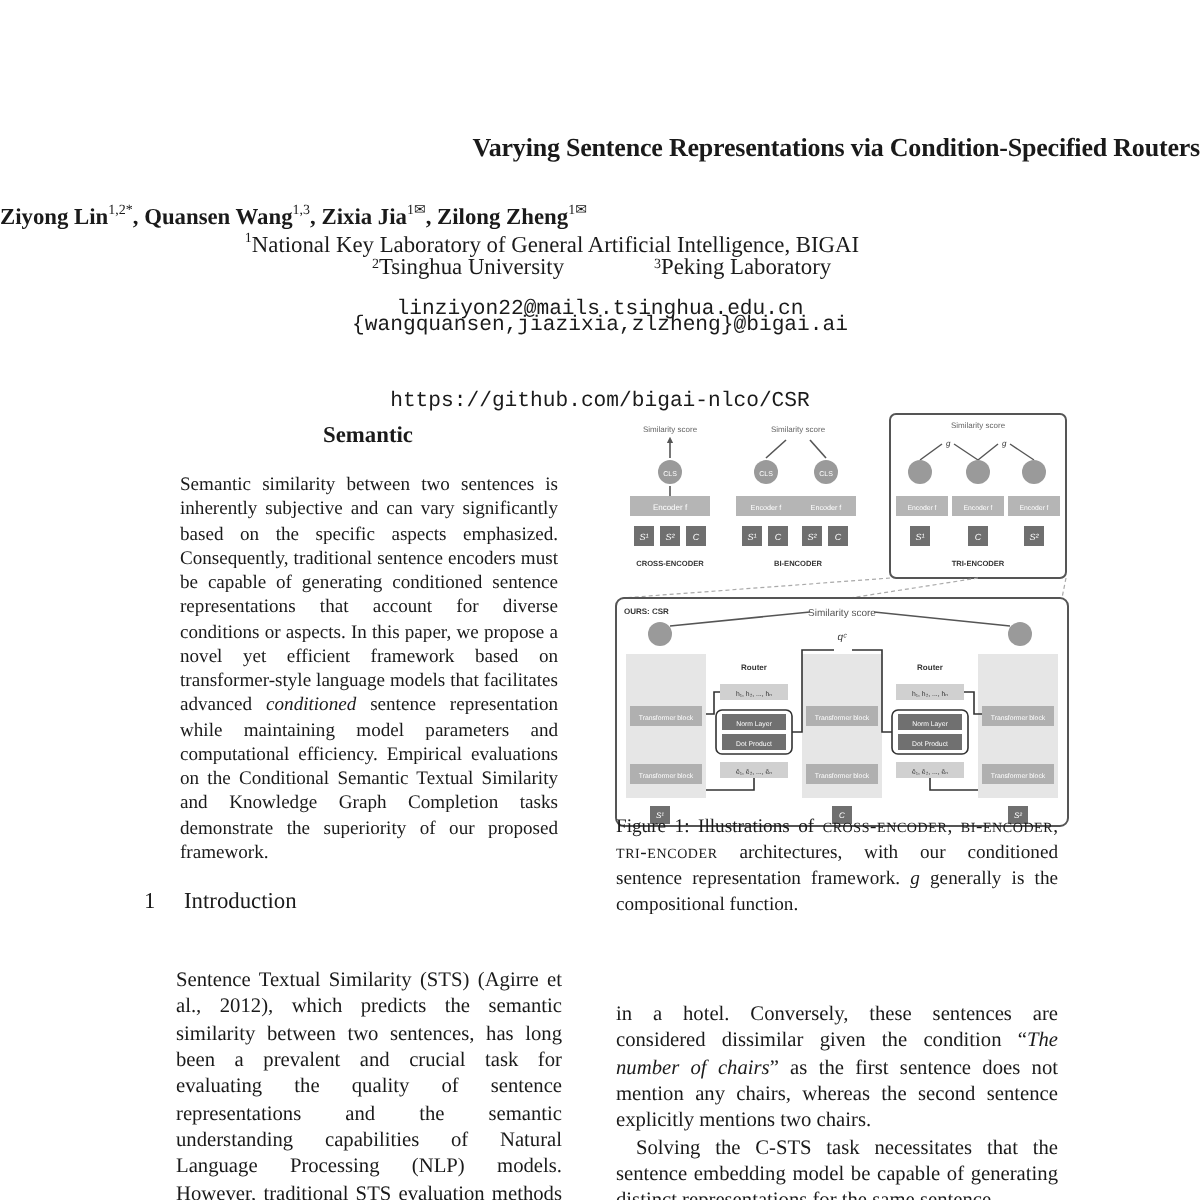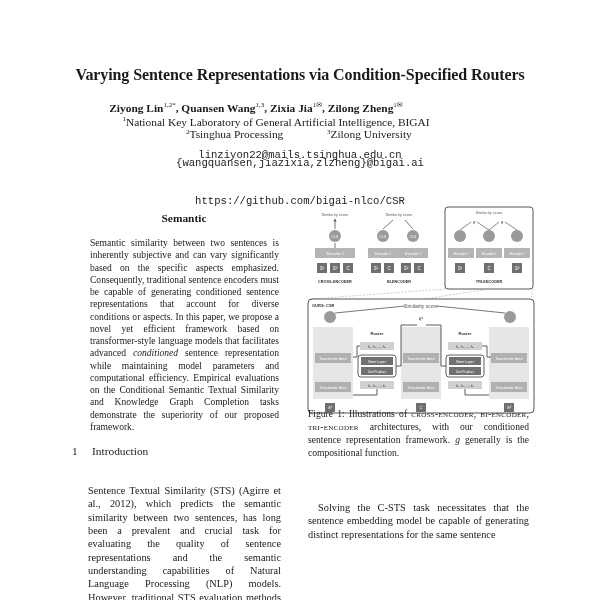--- a/index.html
+++ b/index.html
@@ -4,25 +4,25 @@
 <style>
   html, body { margin: 0; padding: 0; }
   body {
     width: 600px; height: 600px; overflow: hidden;
     background: #ffffff; position: relative;
     font-family: "Liberation Serif", "DejaVu Serif", serif;
     color: #1a1a1a;
   }
   .abs { position: absolute; }
   .title {
-    left: 0; width: 600px; top: 66px; text-align: center;
-    font-weight: bold; font-size: 16px; letter-spacing: -0.1px;
+    left: 0; width: 600px; top: 66px; text-align: right;
+    font-weight: bold; font-size: 13px; letter-spacing: -0.1px;
   }
   .authors {
-    left: 0; width: 512px; top: 101px; text-align: center;
+    left: 0; width: 512px; top: 101px; 
     font-weight: bold; font-size: 11.4px;
   }
   .authors sup { font-weight: normal; font-size: 7px; }
   .affil {
     left: 0; width: 552px; text-align: center; font-size: 11.4px;
   }
   .affil sup { font-size: 7px; }
   .mono {
     left: 0; width: 600px; text-align: center;
     font-family: "Liberation Mono", "DejaVu Sans Mono", monospace;
@@ -75,22 +75,22 @@
   <span>Quansen Wang</span><sup>1,3</sup>,
   <span>Zixia Jia</span><sup>1✉</sup>,
   <span>Zilong Zheng</span><sup>1✉</sup>
 </div>
 
 <div class="abs affil" style="top:115px;">
   <sup>1</sup><span>National Key Laboratory of General Artificial Intelligence, BIGAI</span>
 </div>
 
 <div class="abs affil-row">
-  <span style="left:186px;"><sup style="font-size:7px">2</sup><span>Tsinghua Processing</span></span>
-  <span style="left:327px;"><sup style="font-size:7px">3</sup><span>Zilong University</span></span>
+  <span style="left:186px;"><sup style="font-size:7px">2</sup><span>Tsinghua University</span></span>
+  <span style="left:327px;"><sup style="font-size:7px">3</sup><span>Peking Laboratory</span></span>
 </div>
 
 <div class="abs mono" style="top:149px;">linziyon22@mails.tsinghua.edu.cn</div>
 <div class="abs mono" style="top:157px;">{wangquansen,jiazixia,zlzheng}@bigai.ai</div>
 <div class="abs mono" style="top:171px;margin-top:24px;">https://github.com/bigai-nlco/CSR</div>
 
 <div class="abs abstract-h">Semantic</div>
 <div class="abs abstract-body">
   <p><span>Semantic similarity between two sentences is inherently subjective and can vary significantly based on the specific aspects emphasized. Consequently, traditional sentence encoders must be capable of generating conditioned sentence representations that account for diverse conditions or aspects. In this paper, we propose a novel yet efficient framework based on transformer-style language models that facilitates advanced </span><i>conditioned</i><span> sentence representation while maintaining model parameters and computational efficiency. Empirical evaluations on the Conditional Semantic Textual Similarity and Knowledge Graph Completion tasks demonstrate the superiority of our proposed framework.</span></p>
 </div>
@@ -245,14 +245,15 @@
       <polyline points="184,190 160,190 160,184" fill="none" stroke="#333" stroke-width="0.8"></polyline>
     </g>
   </svg>
 </div>
 
 <div class="abs caption">
   <span>Figure 1: Illustrations of </span><span class="sc">cross-encoder</span><span>, </span><span class="sc">bi-encoder</span><span>, </span><span class="sc">tri-encoder</span><span> architectures, with our conditioned sentence representation framework. </span><i>g</i><span> generally is the compositional function.</span>
 </div>
 
 <div class="abs right-body">
+  <p><span>in a hotel. Conversely, these sentences are considered dissimilar given the condition “</span><i>The number of chairs</i><span>” as the first sentence does not mention any chairs, whereas the second sentence explicitly mentions two chairs.</span></p>
   <p class="indent">Solving the C-STS task necessitates that the sentence embedding model be capable of generating distinct representations for the same sentence</p>
 </div>
 
 </body></html>

